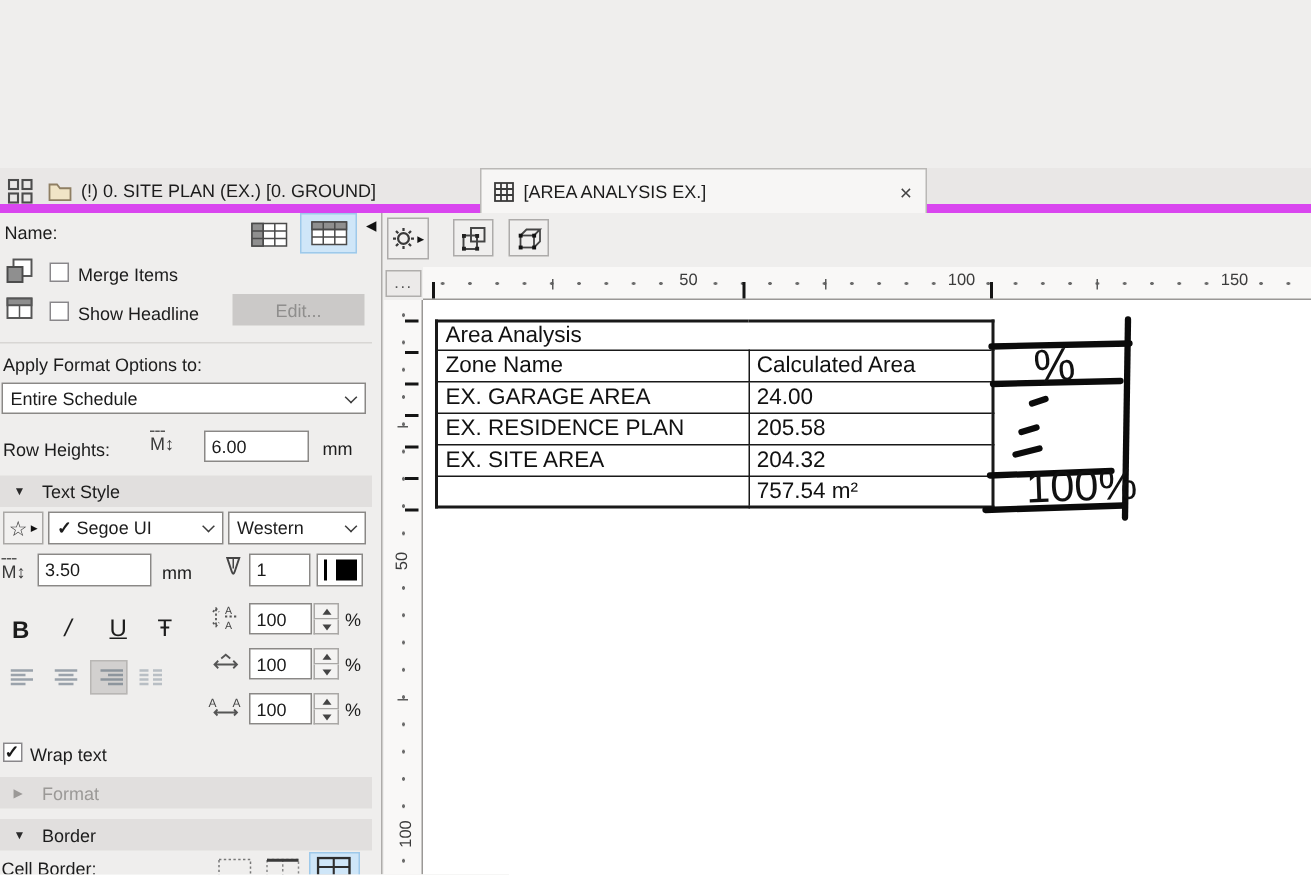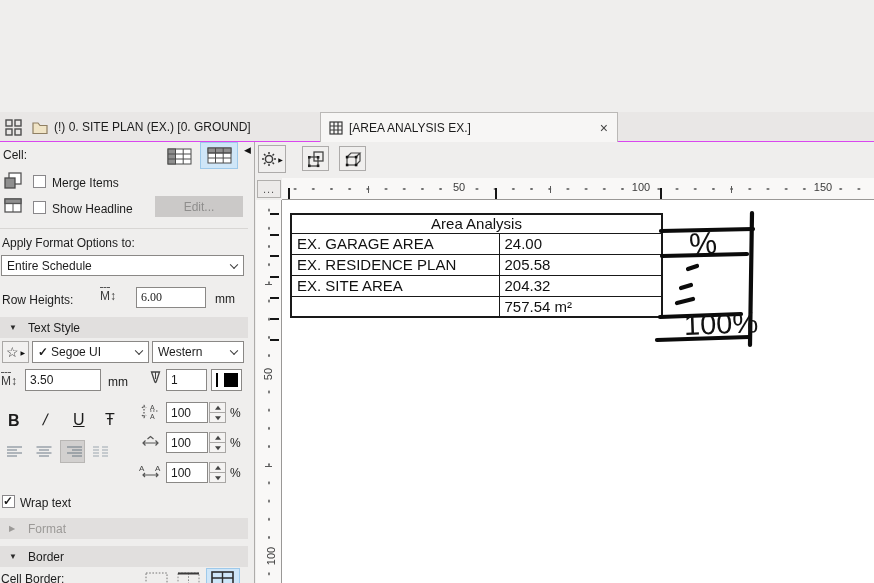--- a/index.html
+++ b/index.html
@@ -26,21 +26,21 @@
   .toolbtn{position:absolute;display:flex;align-items:center;justify-content:center;
            border:1px solid #adabaa;background:#f0efee}
   .spin{position:absolute;width:17px;height:21px;display:flex;flex-direction:column}
   .spin div{flex:1;border:1px solid #a9a7a5;background:#f4f3f2;position:relative}
   .spin div+div{border-top:none}
   .spin .up::after,.spin .dn::after{content:"";position:absolute;left:50%;top:50%;border:3px solid transparent}
   .spin .up::after{border-bottom:4px solid #444;transform:translate(-50%,-75%)}
   .spin .dn::after{border-top:4px solid #444;transform:translate(-50%,-25%)}
   .pct{position:absolute;font-size:12px}
   
-  .tabbar{position:absolute;left:0;top:112px;width:874px;height:30px;background:#e9e7e6;border-bottom:1px solid #d946ef}
+  .tabbar{position:absolute;left:0;top:112px;width:874px;height:30px;background:#e9e7e6;border-bottom:6px solid #d946ef}
   .tab{position:absolute;top:0;height:30px;display:flex;align-items:center;gap:6px;padding:0 8px}
   .tab.active{background:#f7f6f5;border:1px solid #bab8b6;border-bottom:none}
   
   .hruler{position:absolute;left:282px;top:178px;width:592px;height:22px;background:#f9f8f7;
           border-bottom:1px solid #9a9896;
           background-image:radial-gradient(circle,#6b6b6b 1px,transparent 1.3px);
           background-size:18.2px 22px;background-position:4px 0}
   .vruler{position:absolute;left:256px;top:200px;width:26px;height:383px;background:#f9f8f7;
           border-right:1px solid #9a9896;
           background-image:radial-gradient(circle,#6b6b6b 1px,transparent 1.3px);
@@ -49,21 +49,21 @@
   .vlbl{position:absolute;left:4px;background:#f9f8f7;font-size:11px;color:#3c3c3c;transform:rotate(-90deg);transform-origin:center;padding:0 2px}
   .htick{position:absolute;top:8px;width:1px;height:7px;background:#5a5a5a}
   .hext{position:absolute;bottom:0;width:2px;height:11px;background:#151515}
   .vtick{position:absolute;left:9px;width:7px;height:1px;background:#5a5a5a}
   .vext{position:absolute;right:2px;width:9px;height:2px;background:#151515}
   .canvas{position:absolute;left:282px;top:200px;width:592px;height:383px;background:#fff}
   
   .sched{position:absolute;left:8px;top:13px;border-collapse:collapse;table-layout:fixed;
          font-size:15px;color:#111;border:2px solid #191919}
   .sched td{border:1.5px solid #191919;height:21px;padding:0 5px;line-height:1;overflow:hidden;white-space:nowrap}
-  .sched td.c{text-align:center}
+  .sched td.c{}
   svg{display:block}
 </style>
 </head>
 <body>
 
 <div class="app">
 
   <div class="tabbar">
     <span class="abs" style="left:5px;top:7px">
       <svg width="17" height="17">
@@ -91,21 +91,21 @@
               <path d="M5,1V13 M9,1V13 M1,5H13 M1,9H13"></path>
             </g>
           </svg>
       </span>
       <span>[AREA ANALYSIS EX.]</span>
       <span style="position:absolute;right:9px;font-size:14px;color:#444">×</span>
     </div>
   </div>
 
   <div>
-    <span class="lb" style="left:3px;top:148px">Cell:</span>
+    <span class="lb" style="left:3px;top:148px">Name:</span>
 
     <span class="ibtn" style="left:163px;top:143px;width:32px;height:26px">
       <svg width="25" height="17">
           <rect x="1" y="1" width="23" height="15" fill="#fff" stroke="#4a4a4a"></rect>
         <rect x="1" y="1" width="7.5" height="15" fill="#8f8f8f" stroke="#4a4a4a"></rect>
         <path d="M8.5,1 V16 M16.2,1 V16 M1,6 H24 M1,11 H24" stroke="#4a4a4a" fill="none"></path>
         </svg>
     </span>
     <span class="ibtn sel" style="left:200px;top:142px;width:38px;height:27px">
       <svg width="25" height="17">
@@ -142,21 +142,21 @@
     <span class="lb" style="left:2px;top:236px">Apply Format Options to:</span>
     <div class="combo" style="left:1px;top:255px;width:243px;height:21px">
       <span>Entire Schedule</span>
       <i class="chev"></i>
     </div>
 
     <span class="lb" style="left:2px;top:293px">Row Heights:</span>
     <span class="abs" style="left:100px;top:289px;font-size:12px;color:#3a3a3a">
       <span style="border-top:1px dashed #555;padding-top:1px">M</span><span>↕</span>
     </span>
-    <input class="tb" style="left: 136px; top: 287px; width: 70px; height: 21px; font-family: Liberation Serif, serif;" value="6.00">
+    <input class="tb" style="left: 136px; top: 287px; width: 70px; height: 21px;" value="6.00">
     <span class="lb" style="left:215px;top:292px">mm</span>
 
     <div class="sect" style="top:317px">
       <span class="tri">▼</span>
       <span>Text Style</span>
     </div>
 
     <span class="ibtn frame" style="left:2px;top:341px;width:27px;height:22px;gap:2px">
       <span style="font-size:14px;color:#333">☆</span>
       <span style="font-size:6px;color:#111">▶</span>
@@ -375,20 +375,24 @@
   <div class="canvas">
     <table class="sched">
       <colgroup>
           <col style="width:208px">
           <col style="width:163px">
         </colgroup>
       <tbody>
           <tr>
             <td colspan="2" class="c" style="height:19px">Area Analysis</td>
           </tr>
+      <tr>
+        <td class="c">Zone Name</td>
+        <td class="c">Calculated Area</td>
+      </tr>
       <tr>
         <td>EX. GARAGE AREA</td>
         <td>24.00</td>
       </tr>
       <tr>
         <td>EX. RESIDENCE PLAN</td>
         <td>205.58</td>
       </tr>
       <tr>
         <td>EX. SITE AREA</td>

